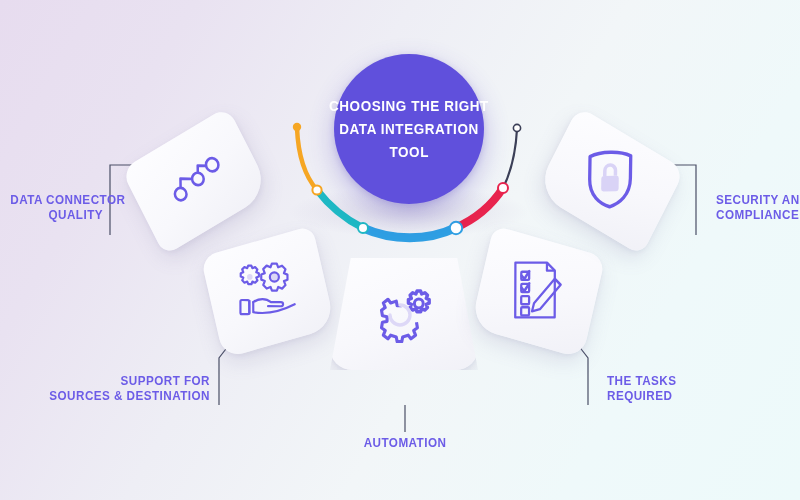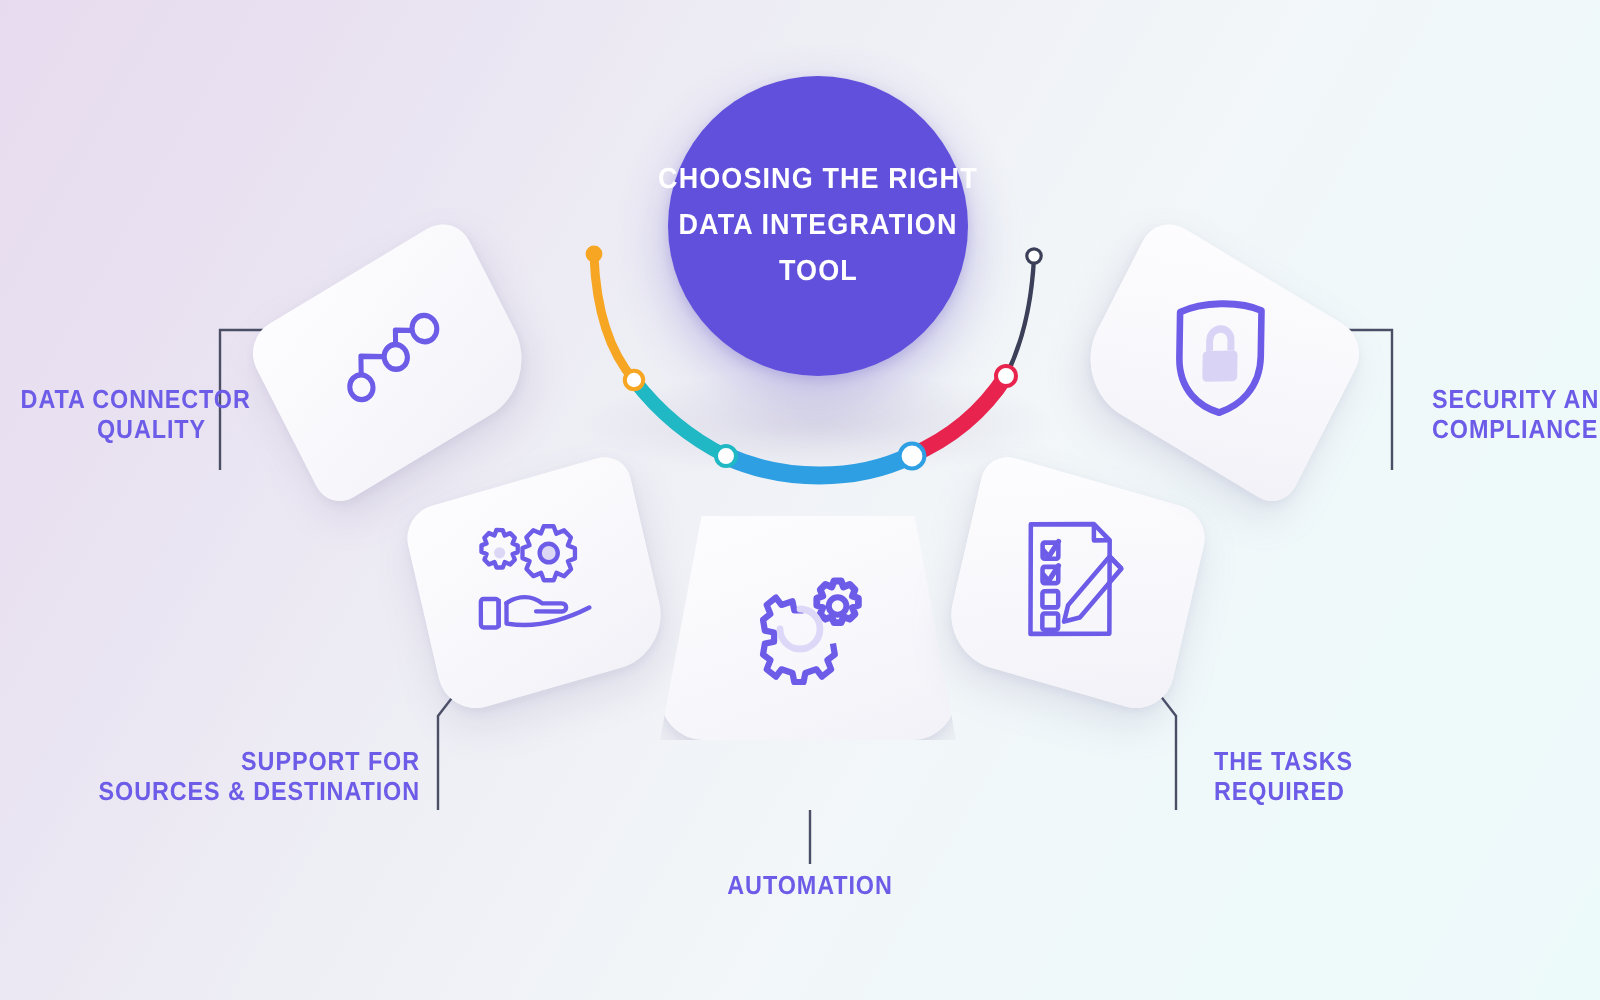--- a/index.html
+++ b/index.html
@@ -17,21 +17,21 @@
     width: 800px;
     height: 500px;
     background: linear-gradient(120deg, #e7dcef 0%, #e9e2f1 18%, #eeeef5 38%, #f2f6f8 58%, #eff9fa 78%, #edfafa 100%);
     overflow: hidden;
   }
 
   
   .hub {
     position: absolute;
     left: 334px;
-    top: 38px;
+    top: 54px;
     width: 150px;
     height: 150px;
     border-radius: 50%;
     background: #6050dc;
     box-shadow: 0 10px 26px rgba(80, 60, 190, 0.30), 0 2px 6px rgba(80,60,190,.18);
     display: flex;
     flex-direction: column;
     align-items: center;
     justify-content: center;
     text-align: center;

